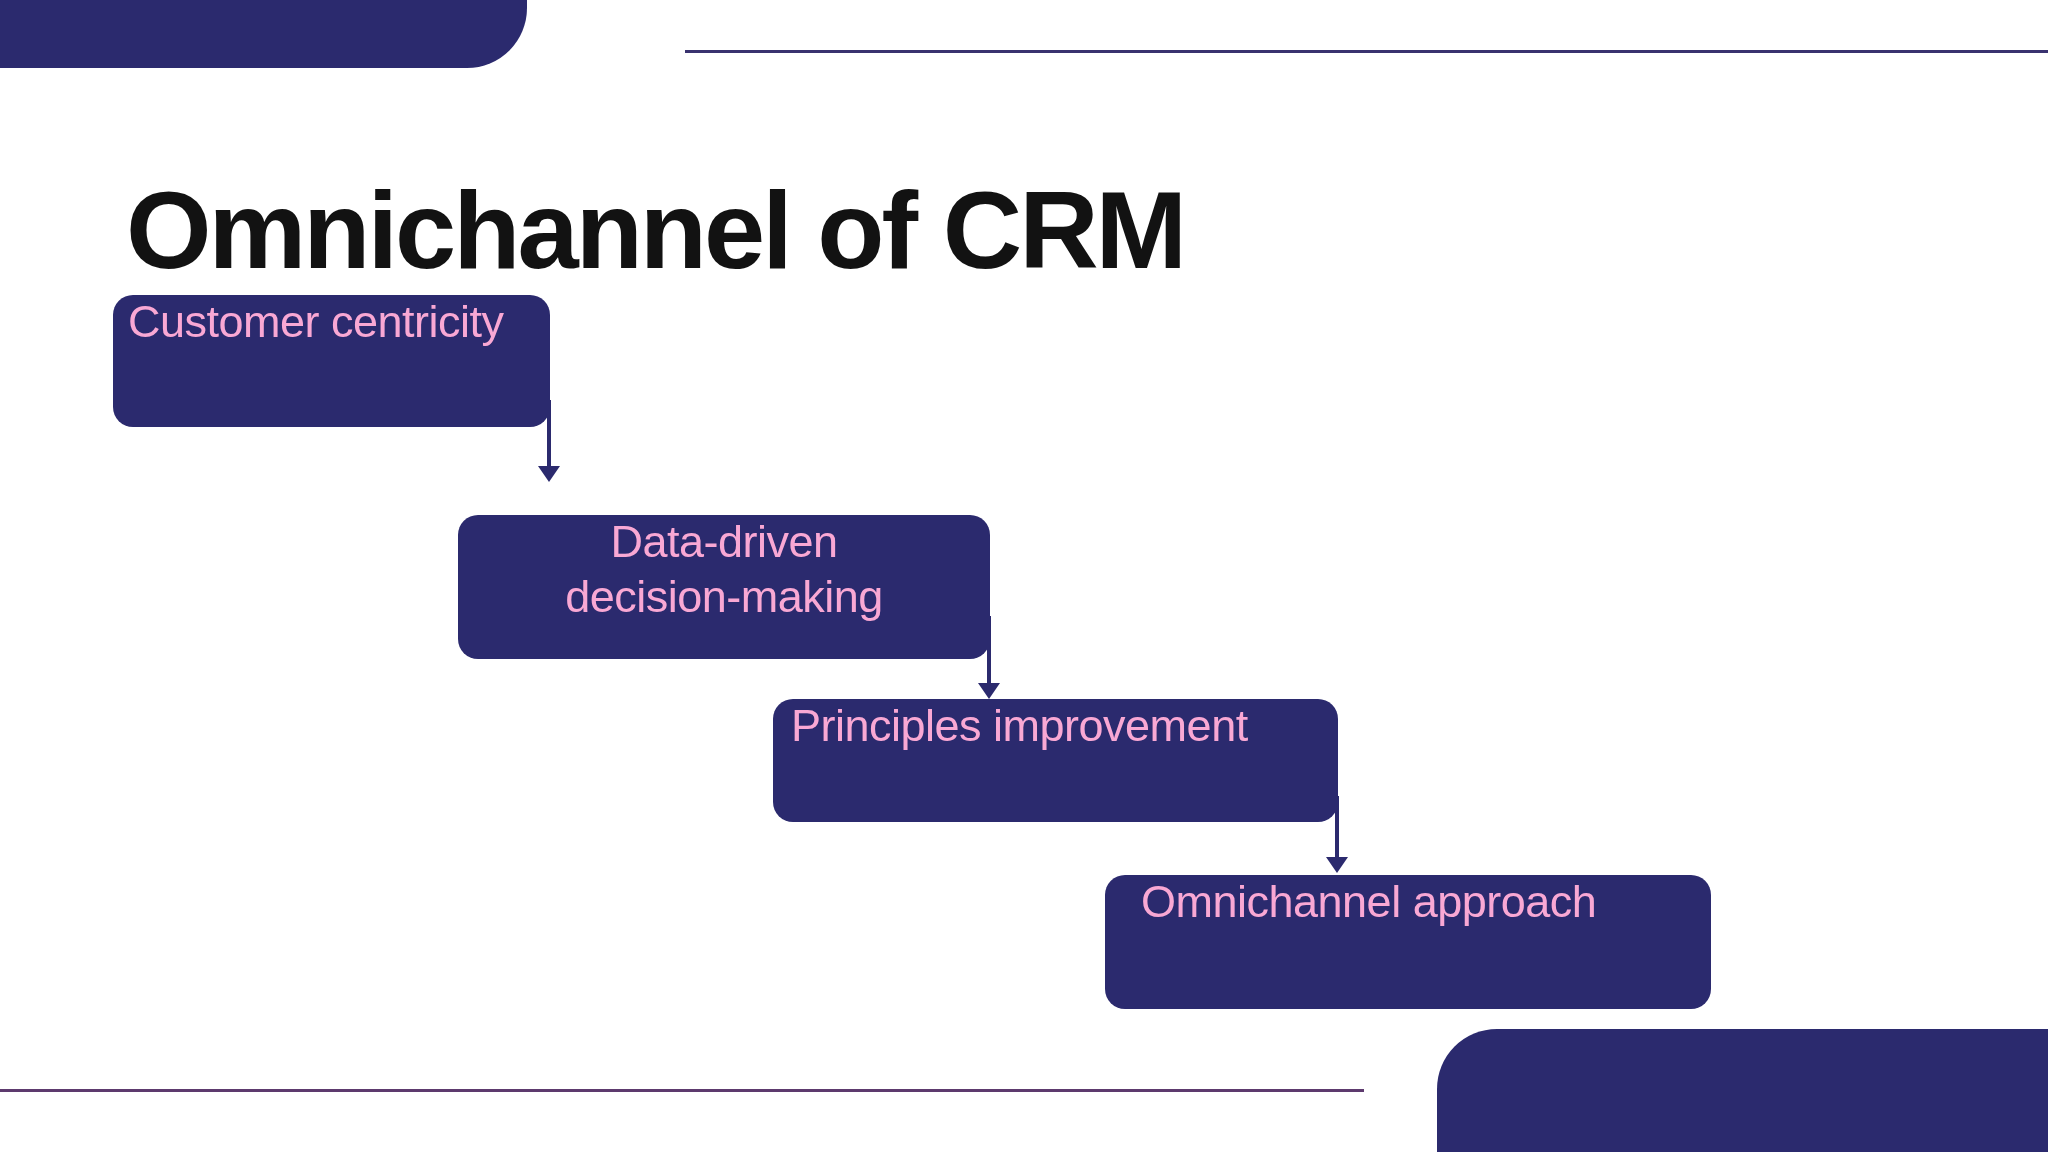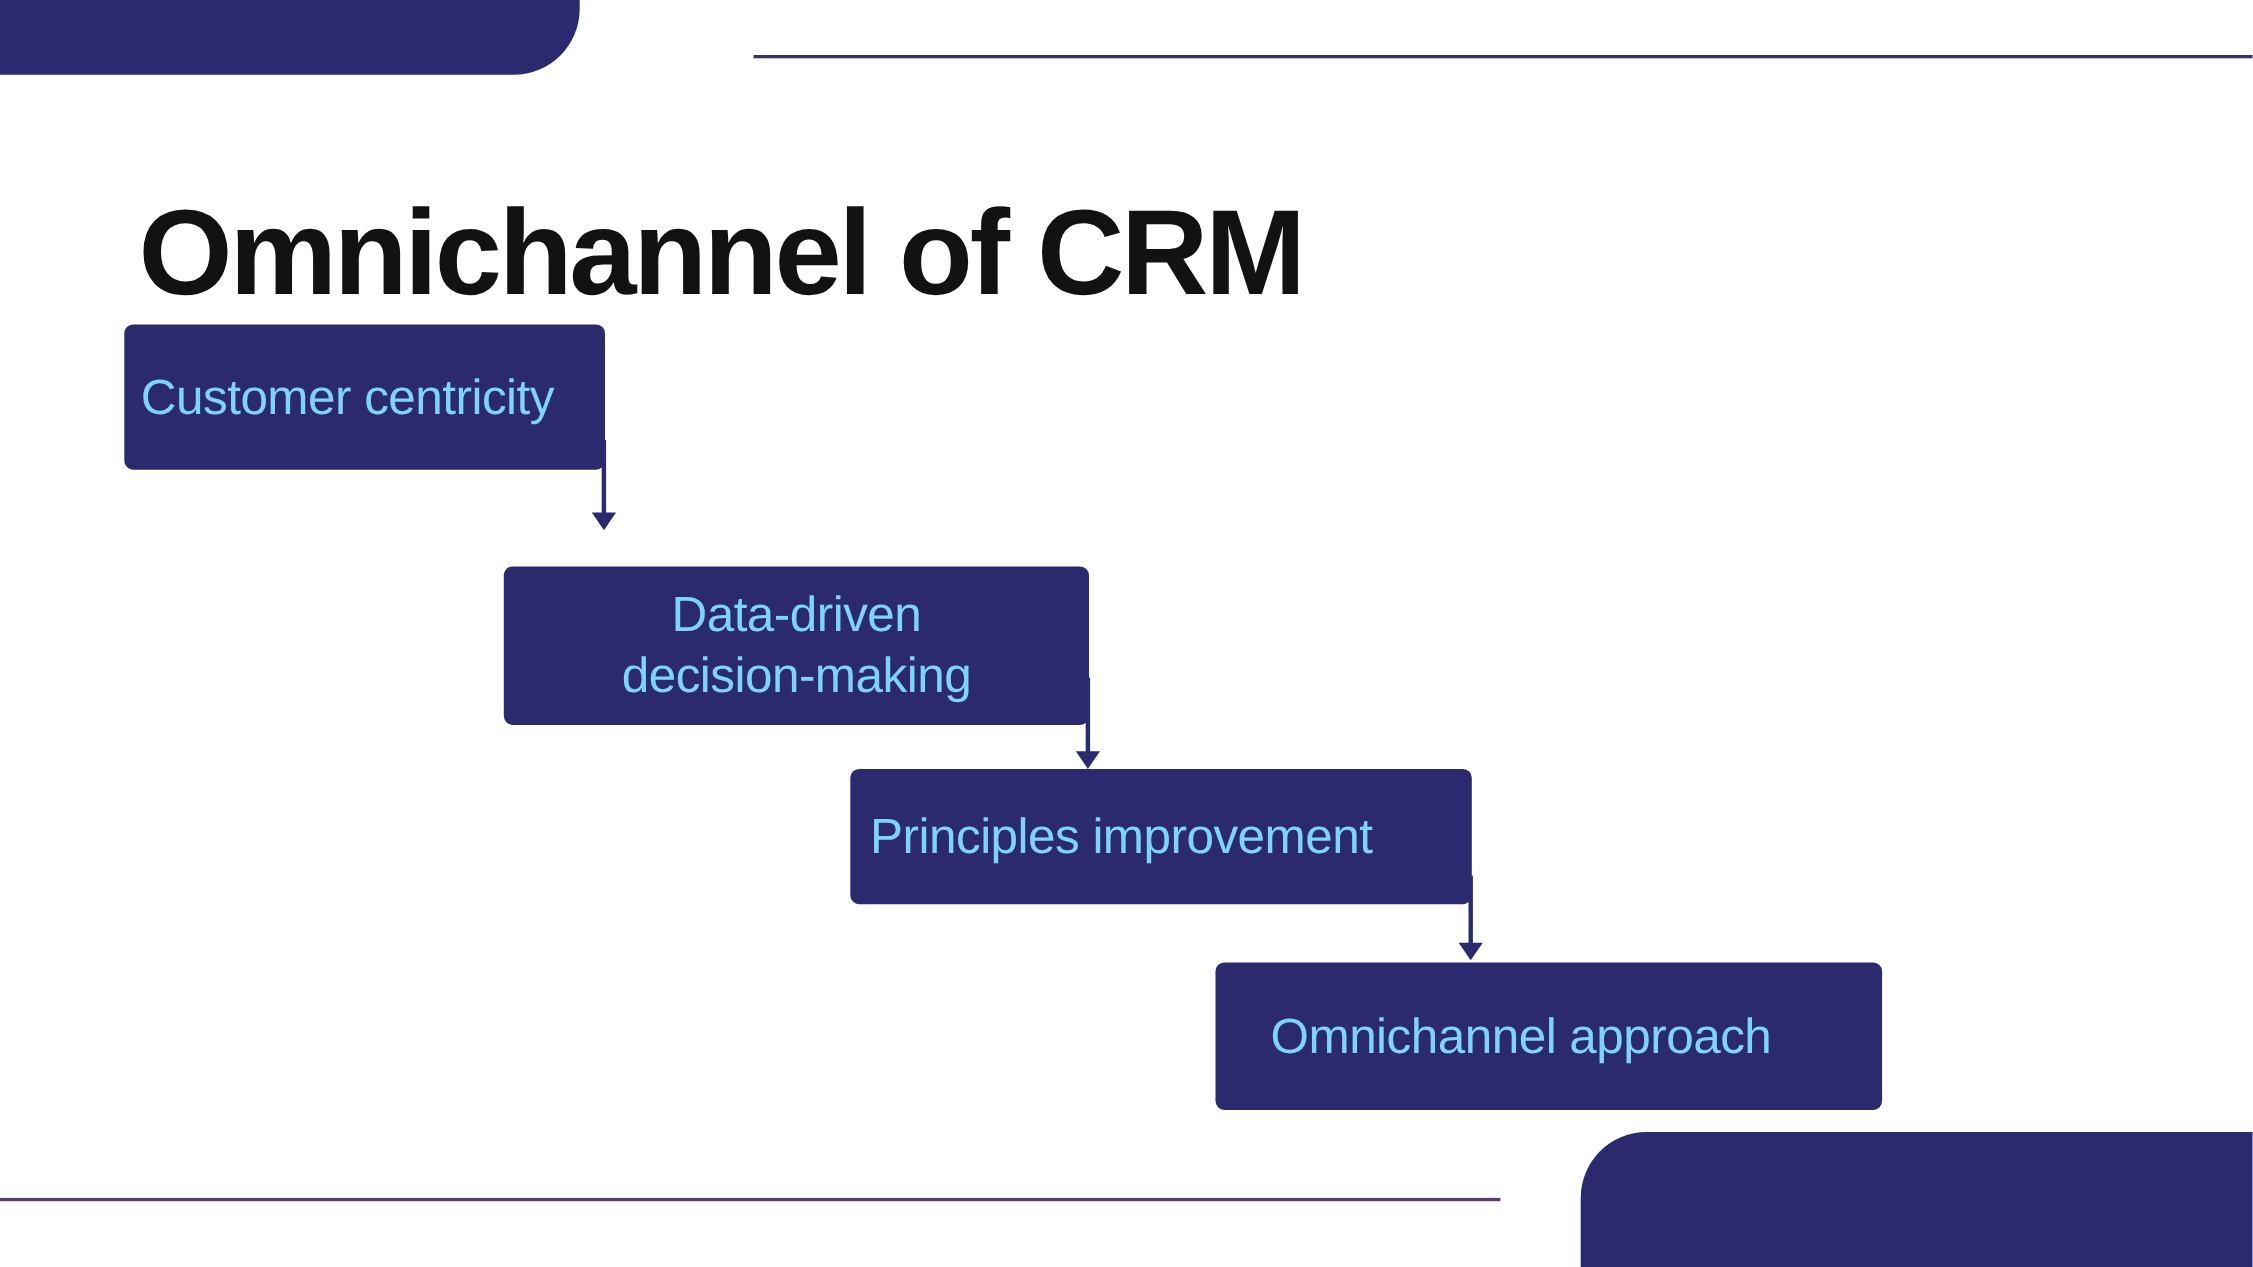--- a/index.html
+++ b/index.html
@@ -56,34 +56,33 @@
     font-weight: 700;
     letter-spacing: -3px;
     color: #121212;
     white-space: nowrap;
   }
 
   
   .flow-box {
     position: absolute;
     background: #2b2a6e;
-    border-radius: 8px;
-    color: #7dd3fc;
+    border-radius: 20px;
+    color: #f9a8d4;
     font-size: 45px;
     line-height: 1.22;
     display: flex;
-    align-items: center;
     box-sizing: border-box;
     letter-spacing: -0.5px;
   }
   .flow-box .label { display: block; }
   .box-1 { left: 113px; top: 295px; width: 437px; height: 132px; padding-left: 15px; white-space: nowrap; }
   .box-2 { left: 458px; top: 515px; width: 532px; height: 144px; justify-content: center; text-align: center; padding: 0 60px; }
   .box-3 { left: 773px; top: 699px; width: 565px; height: 123px; padding-left: 18px; white-space: nowrap; }
-  .box-4 { left: 1105px; top: 875px; width: 606px; height: 134px; padding-left: 50px; white-space: nowrap; }
+  .box-4 { left: 1105px; top: 875px; width: 606px; height: 134px; padding-left: 36px; white-space: nowrap; }
 
   
   .arrow-shaft {
     position: absolute;
     width: 4px;
     background: #2b2a6e;
   }
   .arrow-head {
     position: absolute;
     width: 0; height: 0;

